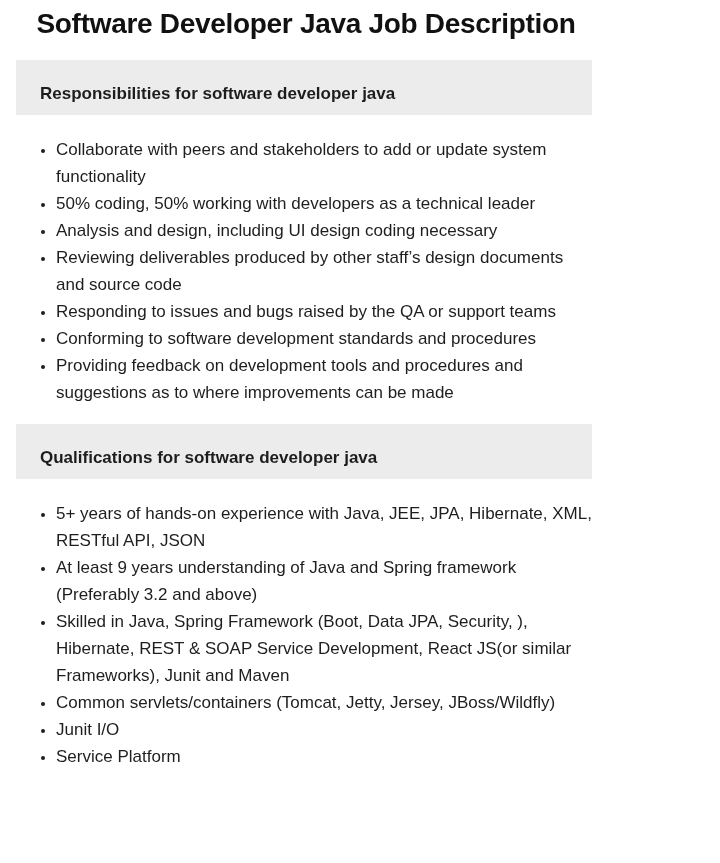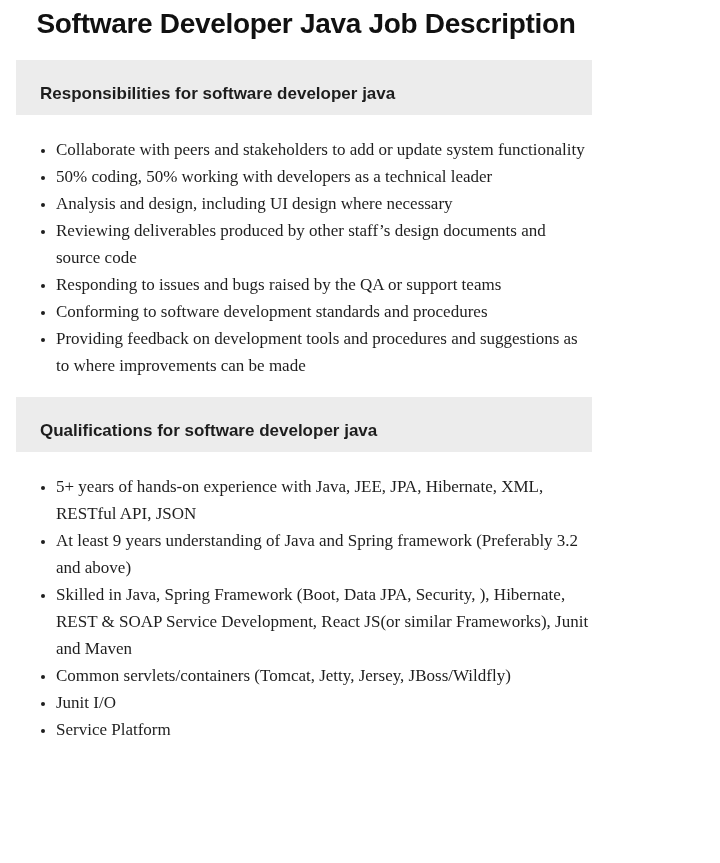--- a/index.html
+++ b/index.html
@@ -48,41 +48,40 @@
   ul.bullet-list {
     margin: 21px 0 0 0;
     padding: 0 0 0 36px;
     font-size: 17px;
     line-height: 27px;
     color: #1e1e1e;
   }
   ul.bullet-list li {
     padding: 0;
     margin: 0;
-    font-family: Liberation Serif, serif;
   }
   ul.bullet-list li::marker {
     font-size: 14px;
     color: #1e1e1e;
   }
 </style>
 </head>
 <body>
 
 <div class="page">
 
   <h1 class="page-title">Software Developer Java Job Description</h1>
 
 
   <div class="section-heading">Responsibilities for software developer java</div>
 
   <ul class="bullet-list">
     <li>Collaborate with peers and stakeholders to add or update system functionality</li>
     <li>50% coding, 50% working with developers as a technical leader</li>
-    <li>Analysis and design, including UI design where necessary</li>
+    <li>Analysis and design, including UI design coding necessary</li>
     <li>Reviewing deliverables produced by other staff’s design documents and source code</li>
     <li>Responding to issues and bugs raised by the QA or support teams</li>
     <li>Conforming to software development standards and procedures</li>
     <li>Providing feedback on development tools and procedures and suggestions as to where improvements can be made</li>
   </ul>
 
   <div class="section-heading">Qualifications for software developer java</div>
 
   <ul class="bullet-list">
     <li>5+ years of hands-on experience with Java, JEE, JPA, Hibernate, XML, RESTful API, JSON</li>

